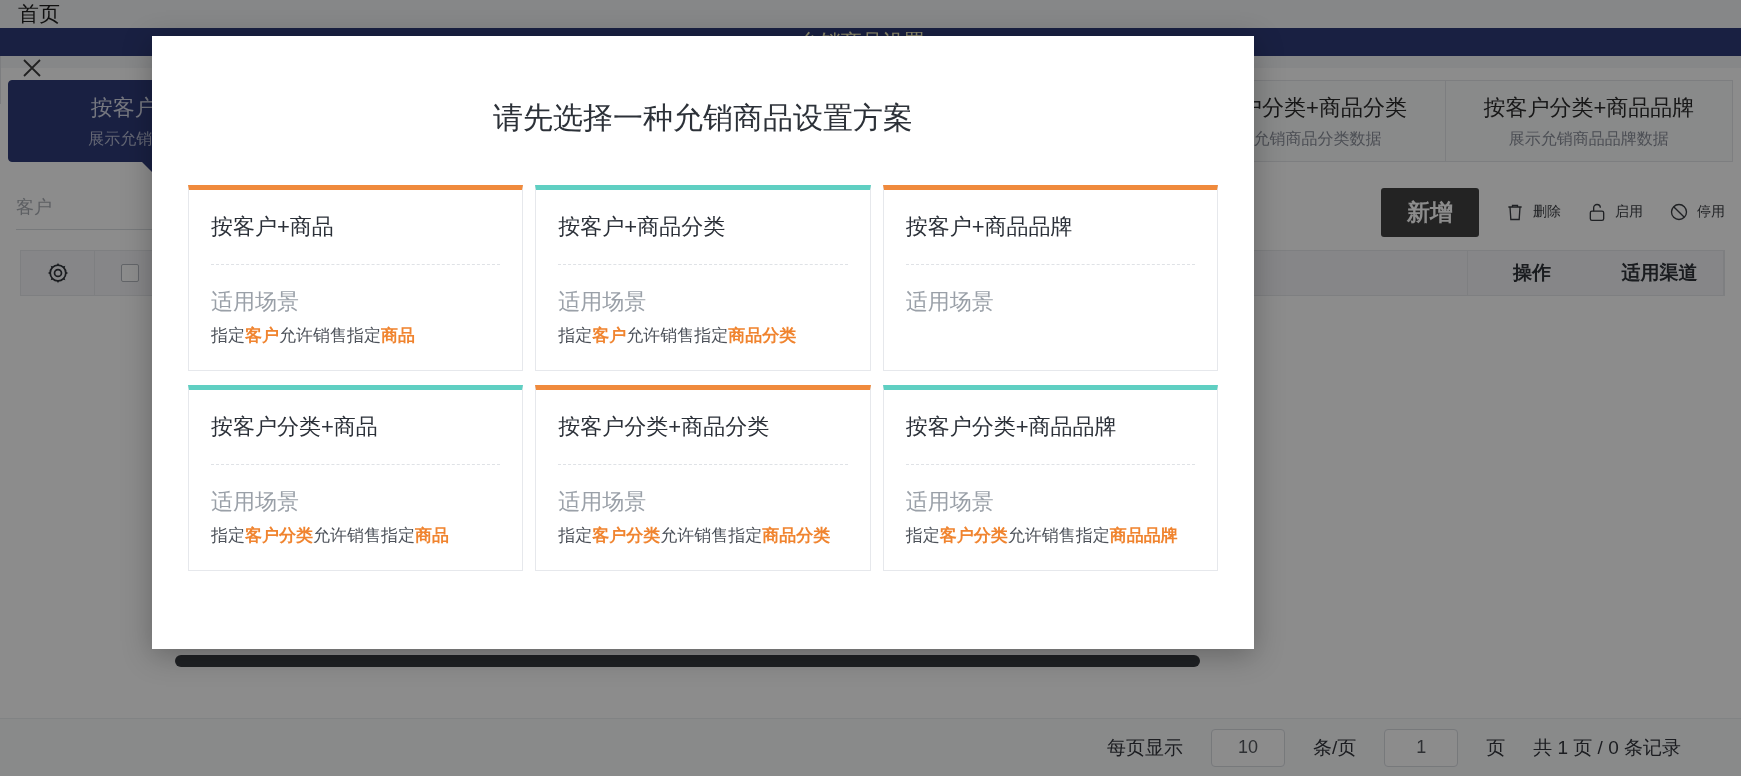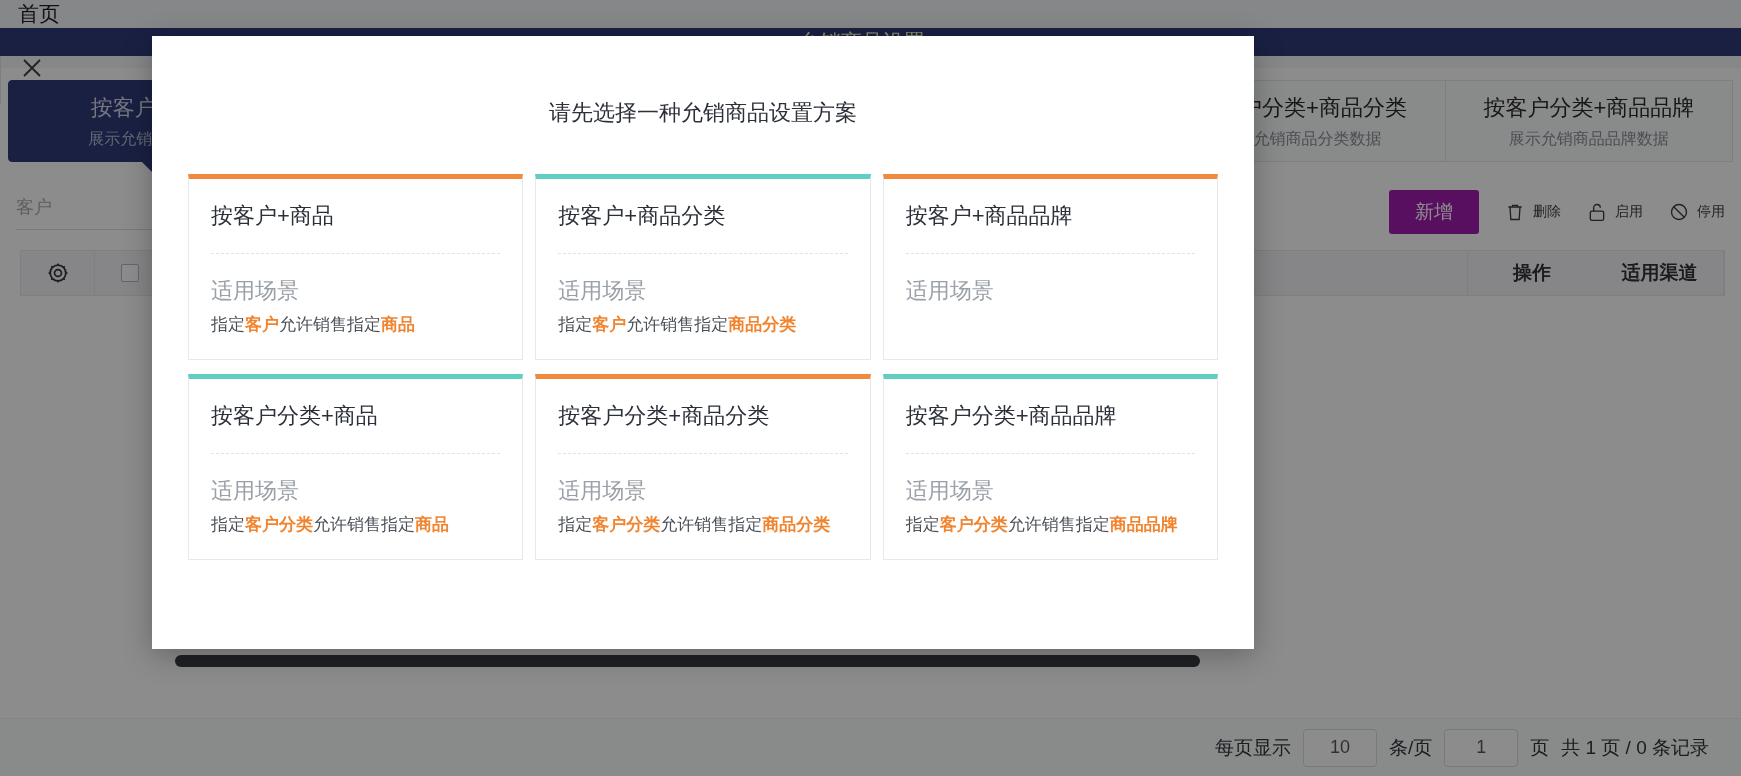--- a/index.html
+++ b/index.html
@@ -80,22 +80,22 @@
     position: absolute; top: 186px; left: 16px; right: 16px; height: 52px;
     display: flex; align-items: center;
   }
   .filter-field {
     width: 310px; border-bottom: 1px solid #d9dce1;
     font-size: 18px; color: #a9adb4; padding-bottom: 10px;
   }
   .filter-spacer { flex: 1; }
   .toolbar { display: flex; align-items: center; gap: 26px; }
   .btn-primary {
-    background: #a21caf; color: #fff; font-size: 19px;
-    padding: 9px 26px; border-radius: 3px;
+    background: #404040; color: #fff; font-size: 23px;
+    padding: 9px 26px; border-radius: 3px; font-weight: bold;
   }
   .tool-btn {
     display: flex; align-items: center; gap: 8px;
     font-size: 14px; color: #3a3d42;
   }
   .tool-btn svg { display:block; }
 
   
   .table-head {
     position: absolute; top: 250px; left: 20px; right: 16px; height: 46px;
@@ -127,21 +127,21 @@
     position: absolute; left: 155px; width: 1025px; top: 0; height: 12px;
     background: #3a3d42; border-radius: 6px;
   }
 
   
   .pager {
     position: absolute; left: 0; right: 0; bottom: 0; height: 58px;
     background: #fafbfc;
     border-top: 1px solid #eceef1;
     display: flex; align-items: center; justify-content: flex-end;
-    gap: 12px; padding-right: 32px;
+    gap: 28px; padding-right: 60px;
     font-size: 19px; color: #33363c;
   }
   .pgbox {
     border: 1px solid #d9dce1; border-radius: 4px; background: #fff;
     height: 38px; min-width: 74px;
     display: flex; align-items: center; justify-content: center;
     font-size: 18px; color: #55585e;
   }
 
   
@@ -171,21 +171,21 @@
   .modal-close {
     width: 34px; height: 34px;
     display: flex; align-items: center; justify-content: center;
     color: #63697a;
   }
   .modal-body {
     flex: 1; padding: 0 36px 30px 36px; overflow: hidden;
   }
   .modal-heading {
     text-align: center;
-    font-size: 22px; color: #2c3138;
+    font-size: 30px; color: #2c3138;
     padding: 62px 0 46px 0;
   }
   .card-grid {
     display: grid;
     grid-template-columns: repeat(3, 1fr);
     gap: 14px 12px;
   }
   .pcard {
     background: #fff;
     border: 1px solid #e6e8ec;

